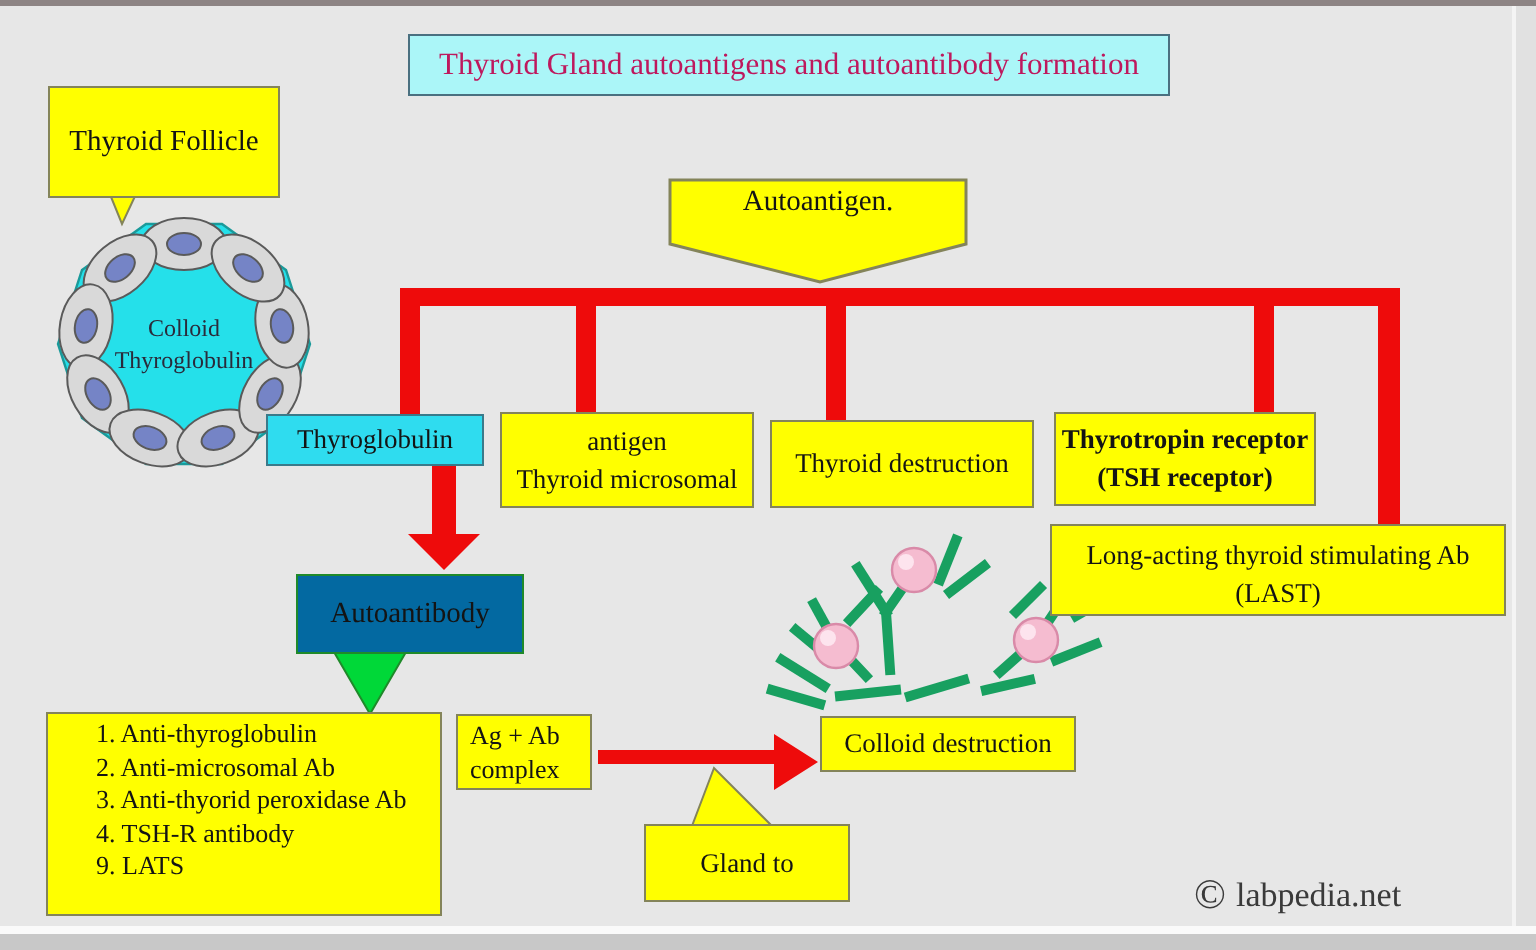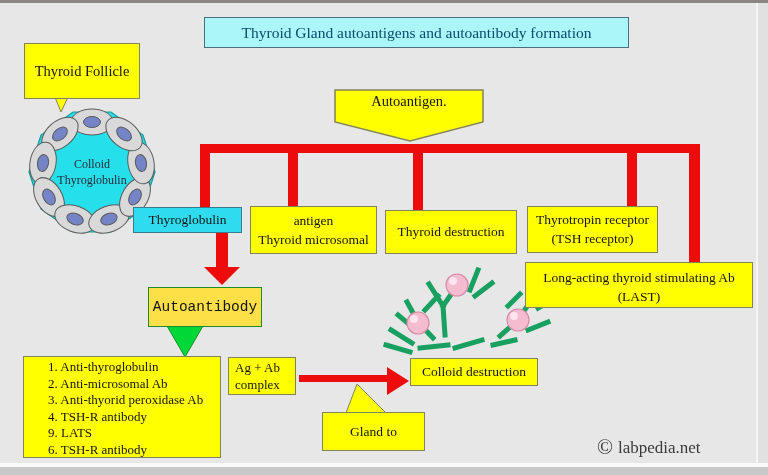--- a/index.html
+++ b/index.html
@@ -15,34 +15,34 @@
   .right-line{left:756px;top:3px;width:2px;height:461px;background:#f4f4f4;z-index:5;}
   .right-strip{left:758px;top:3px;width:10px;height:461px;background:#e1e1e1;z-index:4;}
   .bottom-light{left:0;top:463px;width:768px;height:4px;background:#fafafa;z-index:5;}
   .bottom-gray{left:0;top:467px;width:768px;height:8px;background:#c8c8c8;z-index:5;}
 
   
   .box{position:absolute;z-index:3;box-sizing:border-box;text-align:center;}
   .yellow{background:#ffff00;border:1.5px solid #84845a;}
   .cyan-title{background:#abf6f8;border:1.5px solid #4a7080;}
   .cyan-box{background:#2fdcef;border:1.5px solid #3a7a8a;}
-  .green-box{background:#fde047;border:1.5px solid #1f8a2a;font-family:Liberation Mono, monospace;}
-
-  .title-box{left:204px;top:17px;width:425px;height:31px;font-size:15.5px;
-             display:flex;align-items:center;justify-content:center;color:#0c4a6e;}
+  .green-box{background:#0369a1;border:1.5px solid #1f8a2a;}
+
+  .title-box{left:204px;top:17px;width:381px;height:31px;font-size:15.5px;
+             display:flex;align-items:center;justify-content:center;color:#be185d;}
   .follicle-label{left:24px;top:43px;width:116px;height:56px;font-size:14.5px;
              display:flex;align-items:center;justify-content:center;}
   .autoantigen-text{left:335px;top:93px;width:148px;height:24px;font-size:14.5px;
              z-index:3;text-align:center;}
   .thyroglobulin-box{left:133px;top:207px;width:109px;height:26px;font-size:13.5px;
              display:flex;align-items:center;justify-content:center;}
   .microsomal-box{left:250px;top:206px;width:127px;height:48px;font-size:13.5px;line-height:19px;padding-top:4px;}
   .peroxidase-box{left:385px;top:210px;width:132px;height:44px;font-size:13.5px;
              display:flex;align-items:center;justify-content:center;}
-  .thyrotropin-box{left:527px;top:206px;width:131px;height:47px;font-size:13.5px;line-height:19px;padding-top:3px;}
+  .thyrotropin-box{left:527px;top:206px;width:131px;height:47px;font-size:13.5px;line-height:19px;padding-top:3px;font-weight:bold;}
   .last-box{left:525px;top:262px;width:228px;height:46px;font-size:13.5px;line-height:19px;padding-top:5px;}
   .autoantibody-box{left:148px;top:287px;width:114px;height:40px;font-size:14.5px;
              display:flex;align-items:center;justify-content:center;}
   .list-box{left:23px;top:356px;width:198px;height:102px;font-size:13px;line-height:16.6px;
              text-align:left;padding:2px 0 0 24px;}
   .complex-box{left:228px;top:357px;width:68px;height:38px;font-size:13px;line-height:17px;
              text-align:left;padding:1px 0 0 6px;}
   .destruction-box{left:410px;top:358px;width:128px;height:28px;font-size:13.5px;
              display:flex;align-items:center;justify-content:center;}
   .leadsto-box{left:322px;top:412px;width:103px;height:39px;font-size:13.5px;
@@ -196,21 +196,20 @@
 </div>
 
 <div class="box green-box autoantibody-box">Autoantibody</div>
 
 <div class="box yellow list-box">
   <div>1. Anti-thyroglobulin</div>
   <div>2. Anti-microsomal Ab</div>
   <div>3. Anti-thyorid peroxidase Ab</div>
   <div>4. TSH-R antibody</div>
   <div>9. LATS</div>
-  <div>6. TSH-R antibody</div>
 </div>
 
 <div class="box yellow complex-box">
   <div>Ag + Ab</div>
   <div>complex</div>
 </div>
 
 <div class="box yellow destruction-box">Colloid destruction</div>
 
 <div class="box yellow leadsto-box">Gland to</div>

